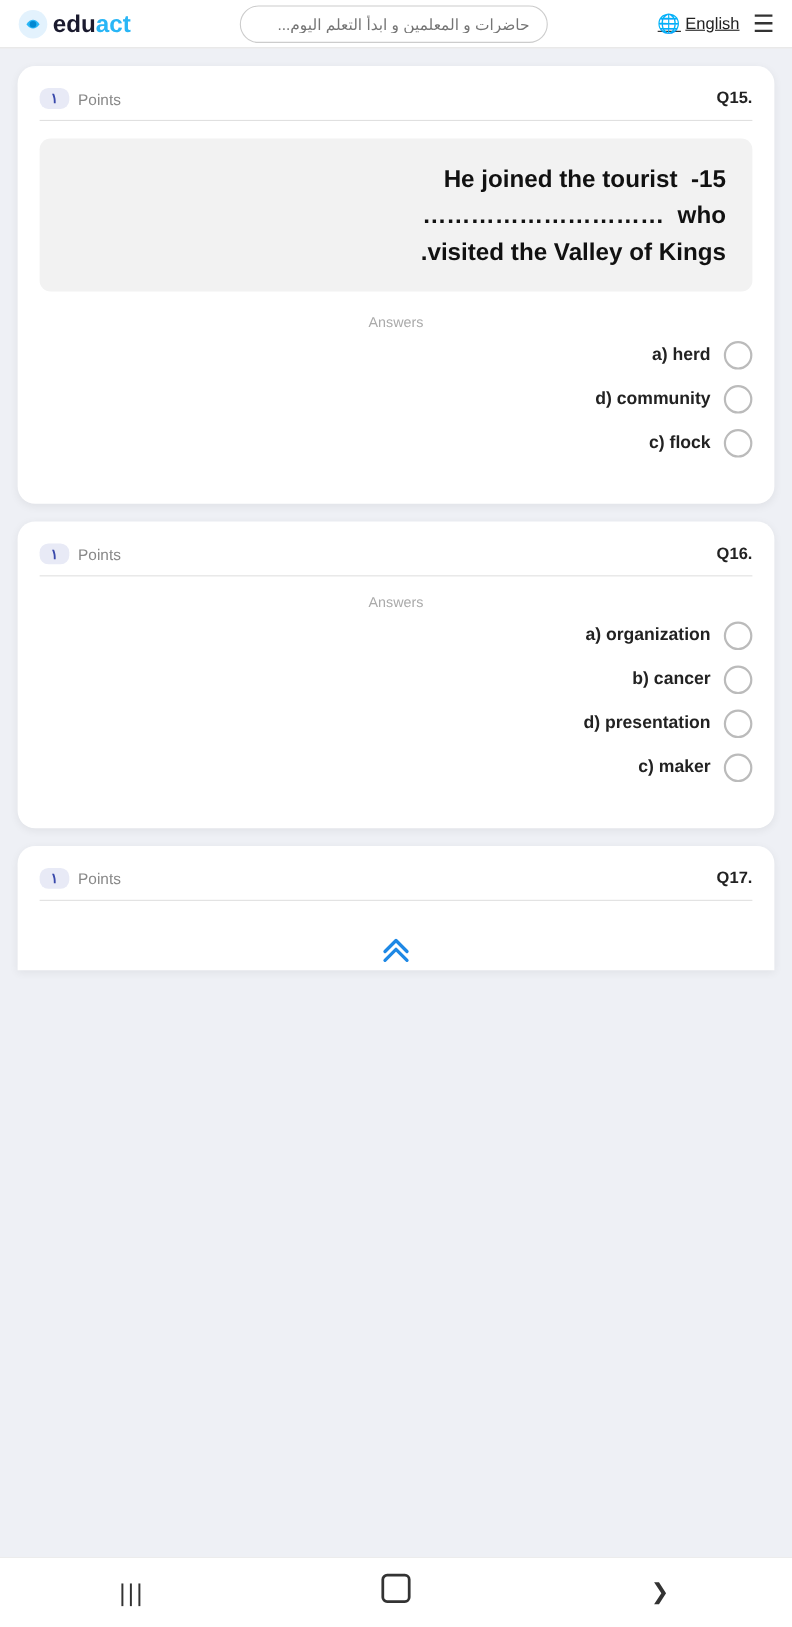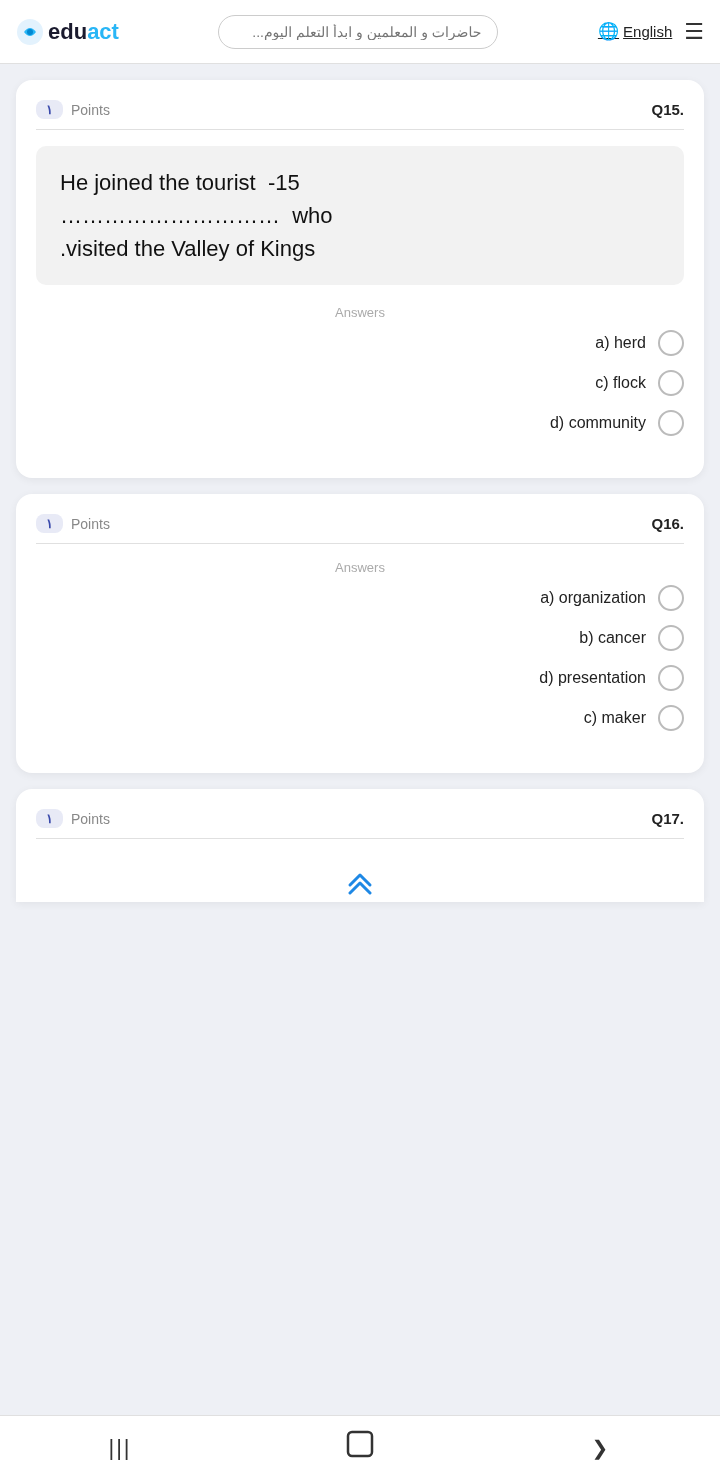--- a/index.html
+++ b/index.html
@@ -9,21 +9,21 @@
       min-height: 1479px;
       background: #eef0f5;
       font-family: Arial, sans-serif;
       position: relative;
       overflow-x: hidden;
     }
 
     
     .header {
       width: 100%;
-      height: 64px;
+      height: 44px;
       background: #fff;
       display: flex;
       align-items: center;
       justify-content: space-between;
       padding: 0 16px;
       position: sticky;
       top: 0;
       z-index: 100;
       border-bottom: 1px solid #e0e0e0;
     }
@@ -134,40 +134,41 @@
     
     .question-text-box {
       background: #f2f2f2;
       border-radius: 10px;
       padding: 20px 24px;
       text-align: center;
       margin-bottom: 20px;
     }
     .question-text-box p {
       font-size: 22px;
-      font-weight: normal;
+      font-weight: bold;
       color: #111;
       line-height: 1.5;
-      text-align: left;
+      text-align: right;
     }
 
     
     .answers-label {
       text-align: center;
       color: #aaa;
       font-size: 13px;
       margin-bottom: 10px;
     }
 
     .answer-option {
       display: flex;
       align-items: center;
       justify-content: flex-end;
       gap: 12px;
       margin-bottom: 14px;
+      font-weight: bold;
     }
     .answer-text {
       font-size: 16px;
       color: #222;
       text-align: right;
     }
     .radio-circle {
       width: 26px;
       height: 26px;
       border-radius: 50%;
@@ -275,25 +276,25 @@
       </p>
     </div>
 
     <div class="answers-label">Answers</div>
 
     <div class="answer-option">
       <span class="answer-text">a) herd</span>
       <span class="radio-circle"></span>
     </div>
     <div class="answer-option">
+      <span class="answer-text">d) community</span>
+      <span class="radio-circle"></span>
+    </div>
+    <div class="answer-option">
       <span class="answer-text">c) flock</span>
-      <span class="radio-circle"></span>
-    </div>
-    <div class="answer-option">
-      <span class="answer-text">d) community</span>
       <span class="radio-circle"></span>
     </div>
   </div>
 
   <div class="question-card">
     <div class="question-meta">
       <div class="question-meta-left">
         <span class="points-badge">١</span>
         <span>Points</span>
       </div>

